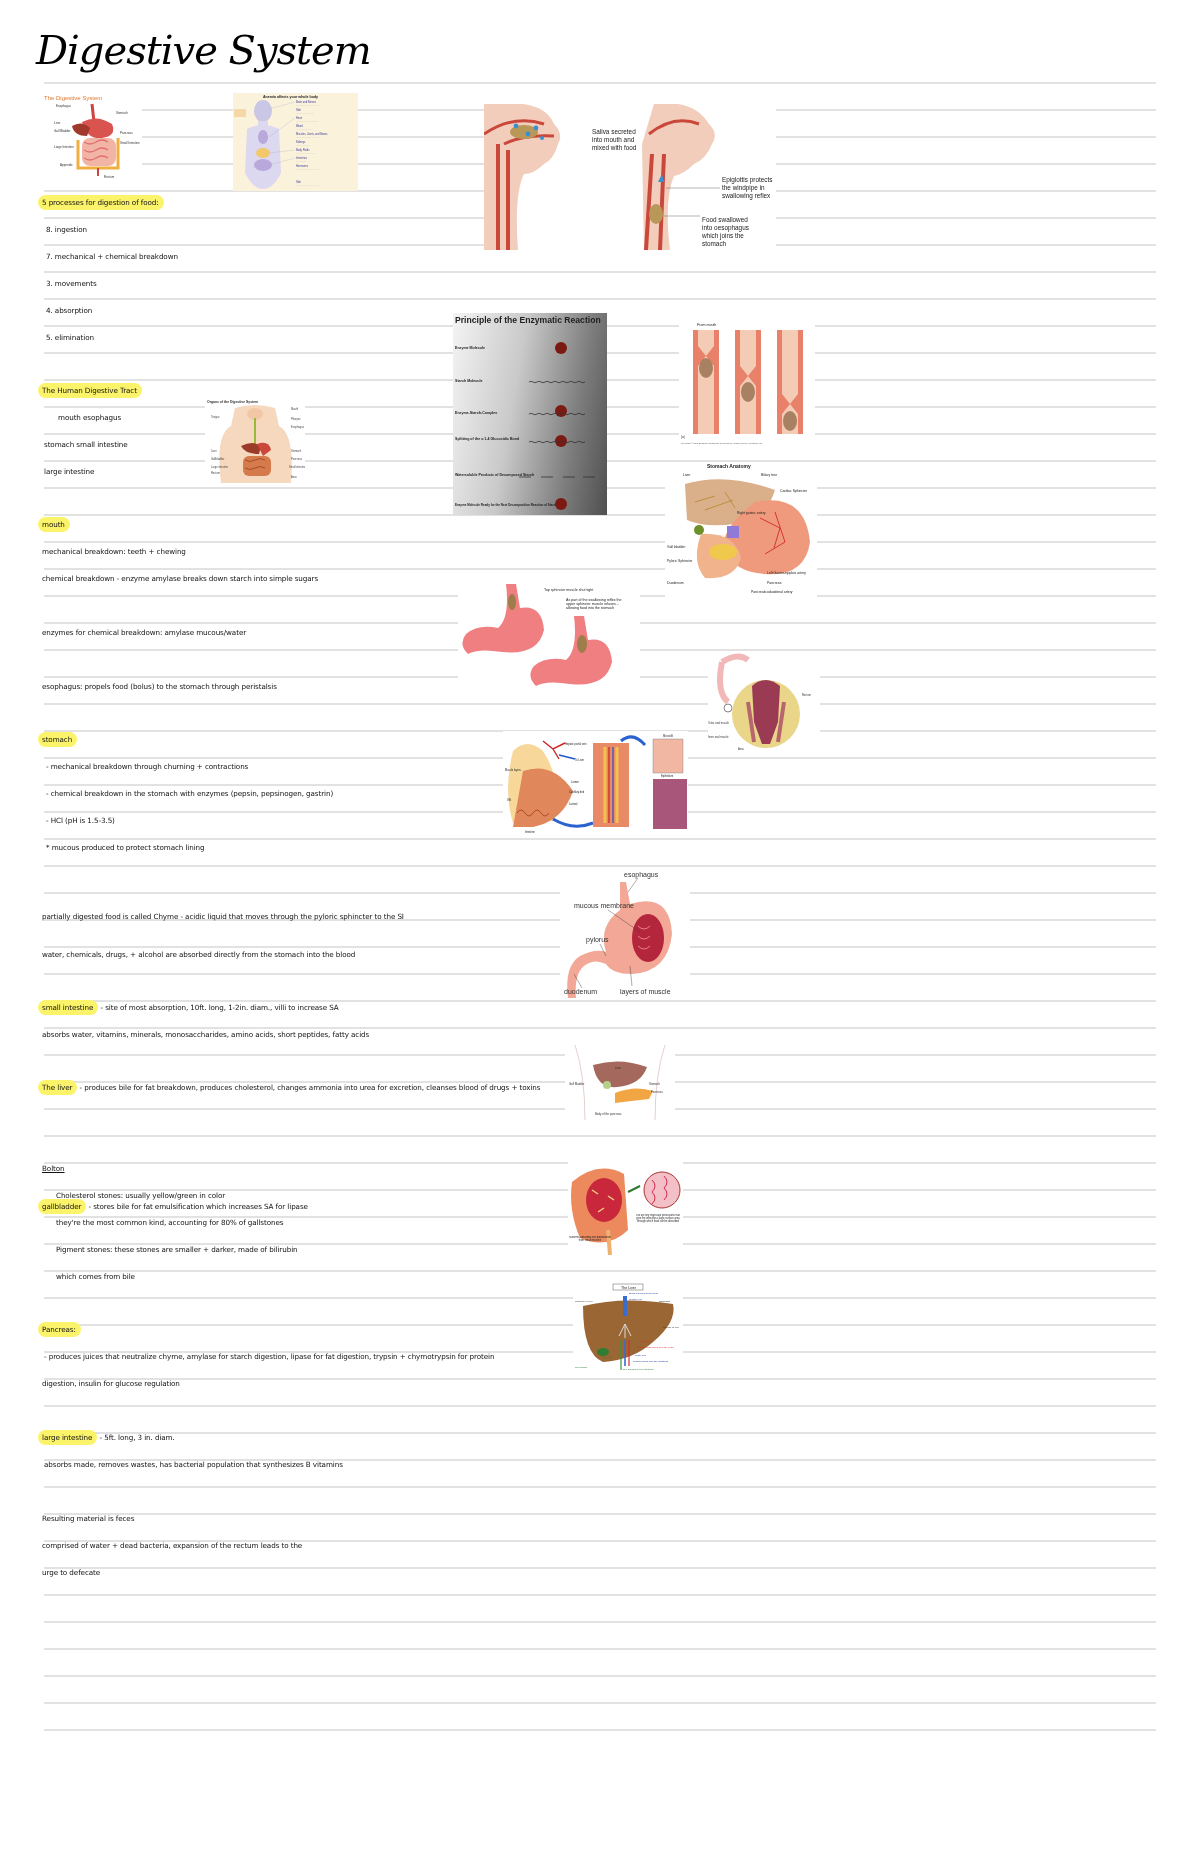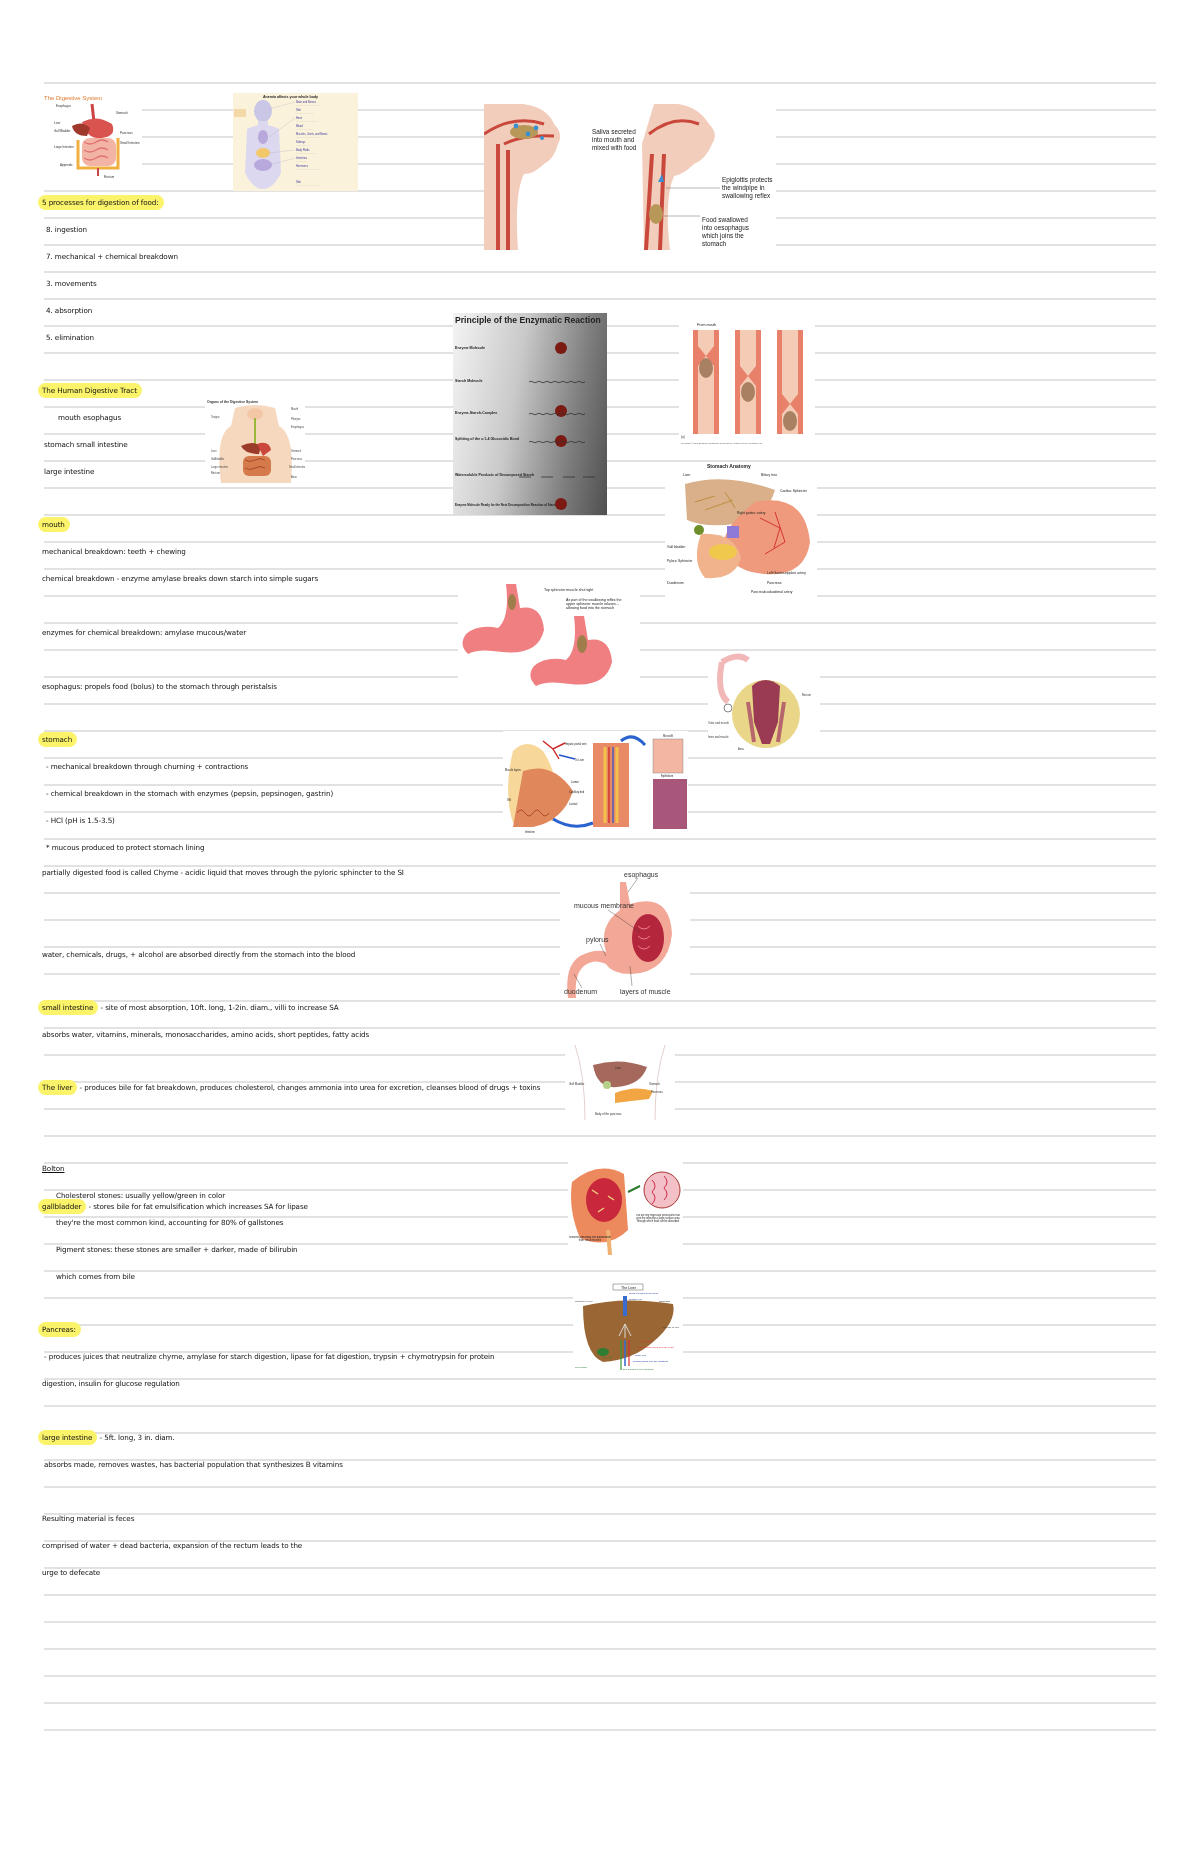--- a/index.html
+++ b/index.html
@@ -11,20 +11,21 @@
   .hl { background:#fbf36a; border-radius:8px; padding:3px 5px 3px 4px; margin-left:-4px; }
   .fig { position:absolute; overflow:hidden; background:#fff; }
   .fig svg { display:block; width:100%; height:100%; }
   .lbl { font-family:"Liberation Sans", sans-serif; }
 </style>
 </head>
 <body>
 
 <div class="page">
 
+  <div class="title">Digestive System</div>
 
   <div id="rules">
       <div class="rule" style="top: 82px;"></div>
       <div class="rule" style="top: 109px;"></div>
       <div class="rule" style="top: 136px;"></div>
       <div class="rule" style="top: 163px;"></div>
       <div class="rule" style="top: 190px;"></div>
       <div class="rule" style="top: 217px;"></div>
       <div class="rule" style="top: 244px;"></div>
       <div class="rule" style="top: 271px;"></div>
@@ -98,21 +99,21 @@
       <div class="note" style="top: 520px;"><span class="hl">mouth</span></div>
       <div class="note" style="top: 547px;"><span>mechanical breakdown: teeth + chewing</span></div>
       <div class="note" style="top: 574px;"><span>chemical breakdown - enzyme amylase breaks down starch into simple sugars</span></div>
       <div class="note" style="top: 628px;"><span>enzymes for chemical breakdown: amylase  mucous/water</span></div>
       <div class="note" style="top: 682px;"><span>esophagus: propels food (bolus) to the stomach through peristalsis</span></div>
       <div class="note" style="top: 735px;"><span class="hl">stomach</span></div>
       <div class="note" style="top: 762px; left: 46px;"><span>- mechanical breakdown through churning + contractions</span></div>
       <div class="note" style="top: 789px; left: 46px;"><span>- chemical breakdown in the stomach with enzymes (pepsin, pepsinogen, gastrin)</span></div>
       <div class="note" style="top: 816px; left: 46px;"><span>- HCl (pH is 1.5-3.5)</span></div>
       <div class="note" style="top: 843px; left: 46px;"><span>* mucous produced to protect stomach lining</span></div>
-      <div class="note" style="top: 868px;"><span>partially digested food is called Chyme - acidic liquid that moves through the pyloric sphincter to the SI</span></div>
+      <div class="note" style="top: 912px;"><span>partially digested food is called Chyme - acidic liquid that moves through the pyloric sphincter to the SI</span></div>
       <div class="note" style="top: 950px;"><span>water, chemicals, drugs, + alcohol are absorbed directly from the stomach into the blood</span></div>
       <div class="note" style="top: 1003px;"><span class="hl">small intestine</span><span> - site of most absorption, 10ft. long, 1-2in. diam., villi to increase SA</span></div>
       <div class="note" style="top: 1030px;"><span>absorbs water, vitamins, minerals, monosaccharides, amino acids, short peptides, fatty acids</span></div>
       <div class="note" style="top: 1083px;"><span class="hl">The liver</span><span> - produces bile for fat breakdown, produces cholesterol, changes ammonia into urea for excretion, cleanses blood of drugs + toxins</span></div>
       <div class="note" style="top: 1202px;"><span class="hl">gallbladder</span><span> - stores bile for fat emulsification which increases SA for lipase</span></div>
       <div class="note" style="top: 1164px; text-decoration: underline;"><span>Bolton</span></div>
       <div class="note" style="top: 1191px; left: 56px;"><span>Cholesterol stones: usually yellow/green in color</span></div>
       <div class="note" style="top: 1218px; left: 56px;"><span>they're the most common kind, accounting for 80% of gallstones</span></div>
       <div class="note" style="top: 1245px; left: 56px;"><span>Pigment stones: these stones are smaller + darker, made of bilirubin</span></div>
       <div class="note" style="top: 1272px; left: 56px;"><span>which comes from bile</span></div>

